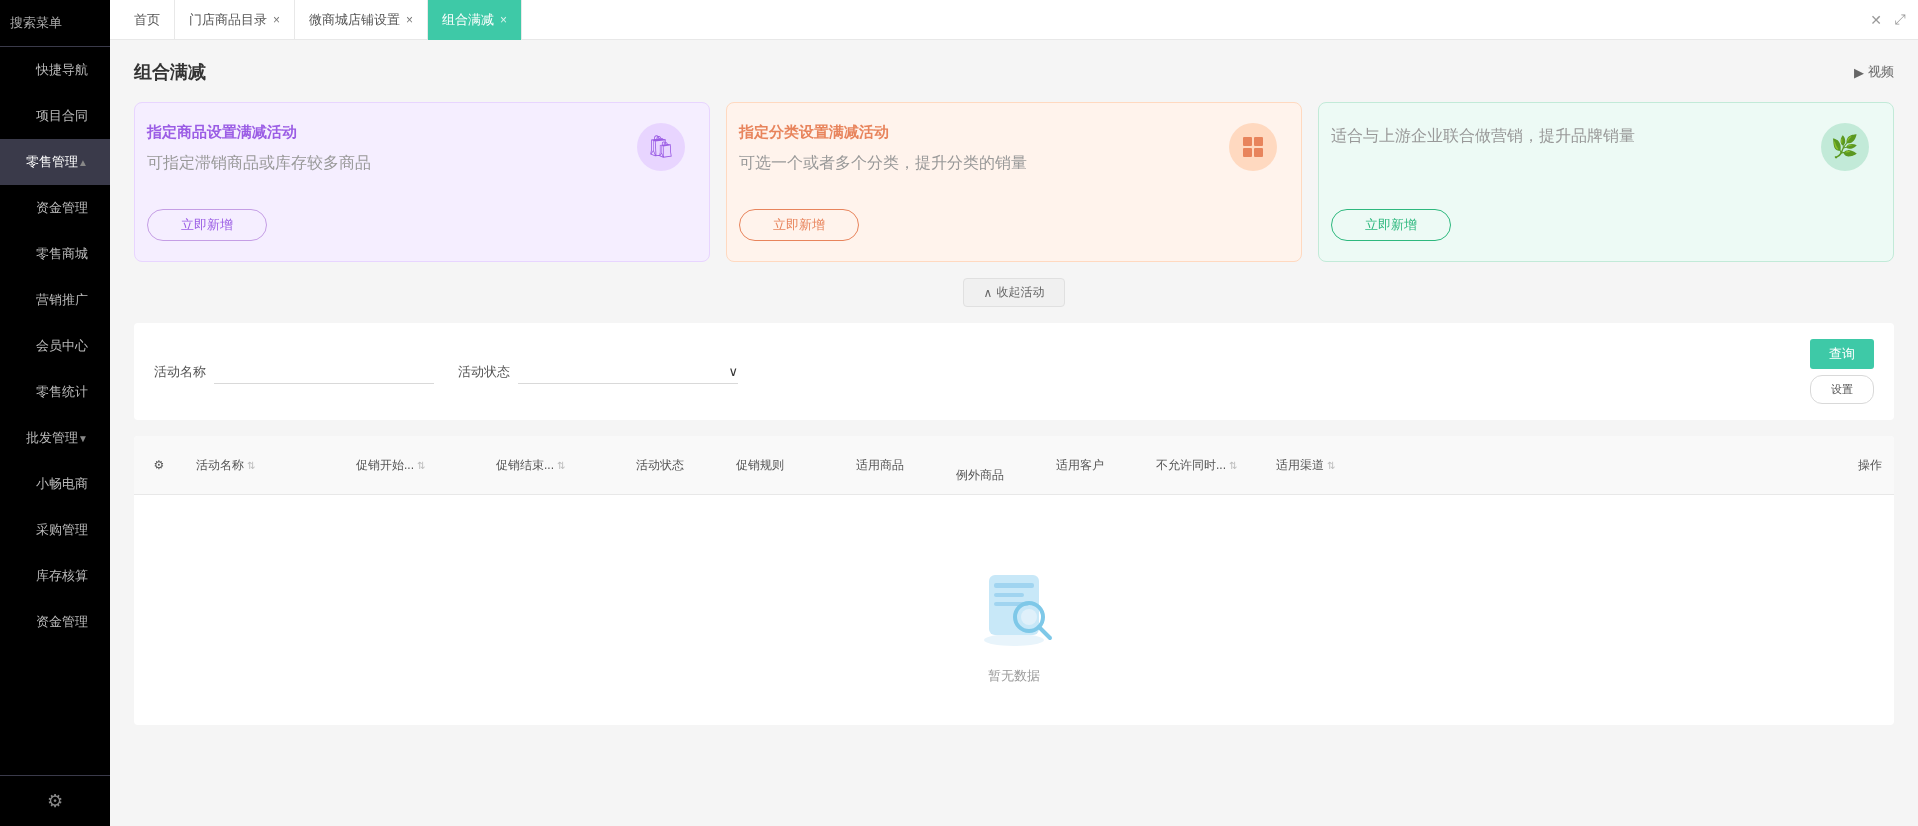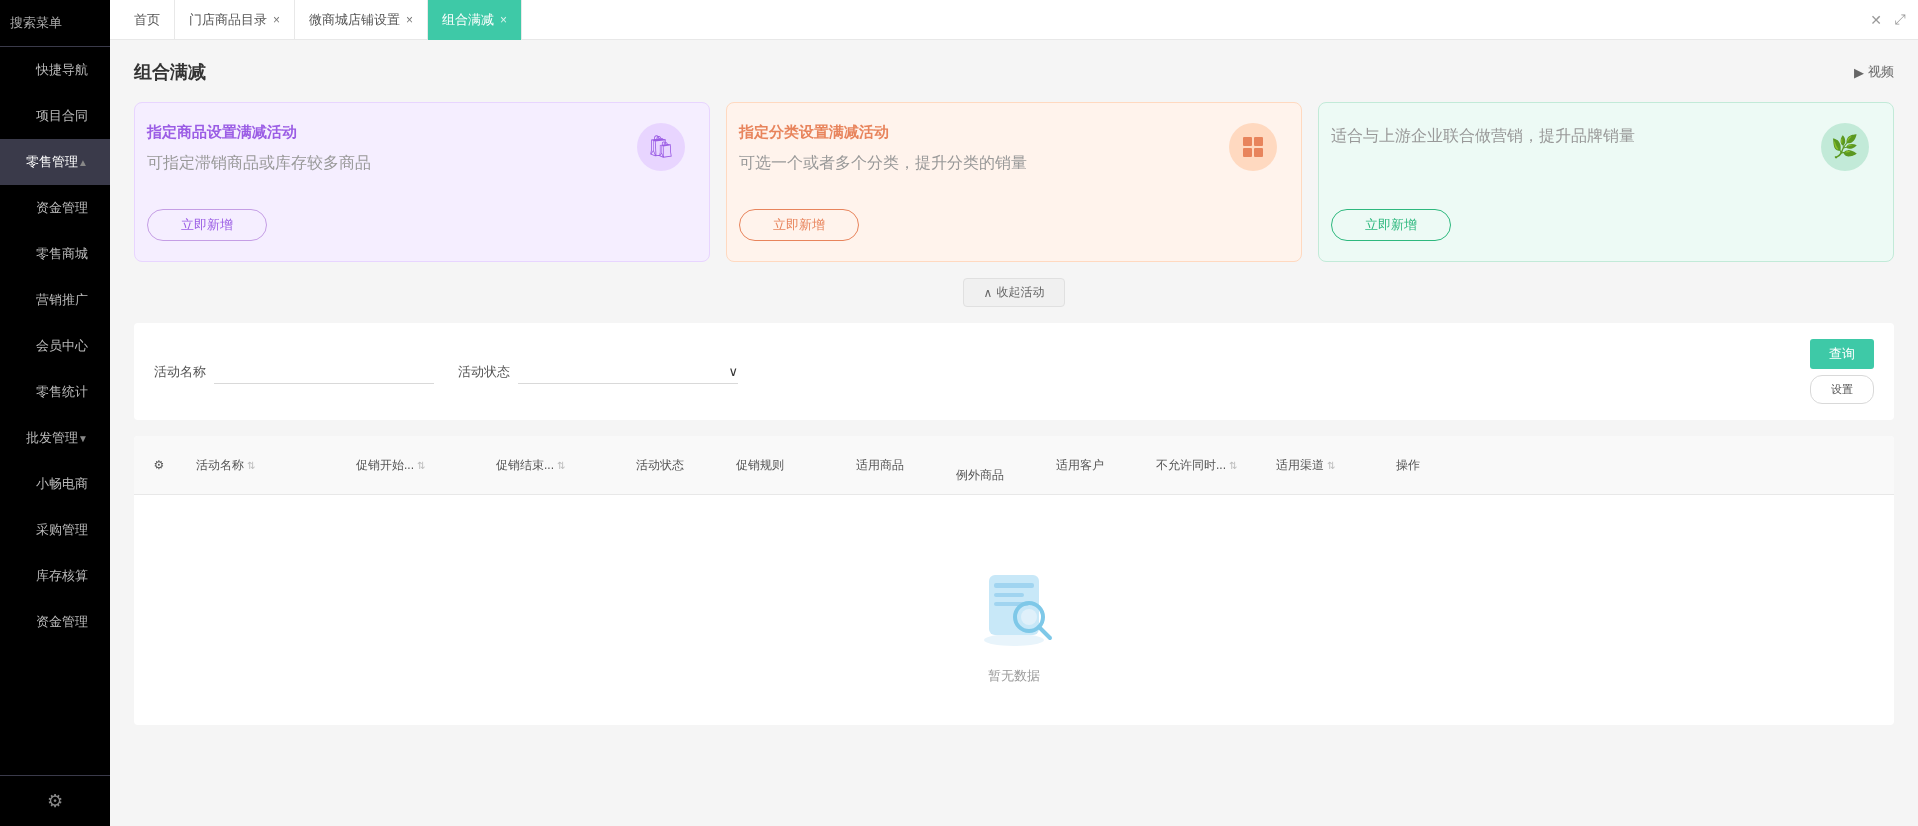--- a/index.html
+++ b/index.html
@@ -285,21 +285,21 @@
     .th-name { width: 160px; }
     .th-start { width: 140px; }
     .th-end { width: 140px; }
     .th-status { width: 100px; }
     .th-rule { width: 120px; }
     .th-goods { width: 100px; }
     .th-except { width: 100px; margin-top: 21px; }
     .th-customer { width: 100px; }
     .th-conflict { width: 120px; }
     .th-channel { width: 120px; }
-    .th-op { flex: 1; text-align: right; justify-content: flex-start; font-family: Liberation Mono, monospace; }
+    .th-op { flex: 1; text-align: right; justify-content: flex-end; font-family: Liberation Mono, monospace; }
     .sort-icon { font-size: 10px; color: #bbb; display: flex; flex-direction: column; }
 
     
     .empty-state {
       display: flex;
       flex-direction: column;
       align-items: center;
       padding: 60px 0 40px;
     }
     .empty-img {

